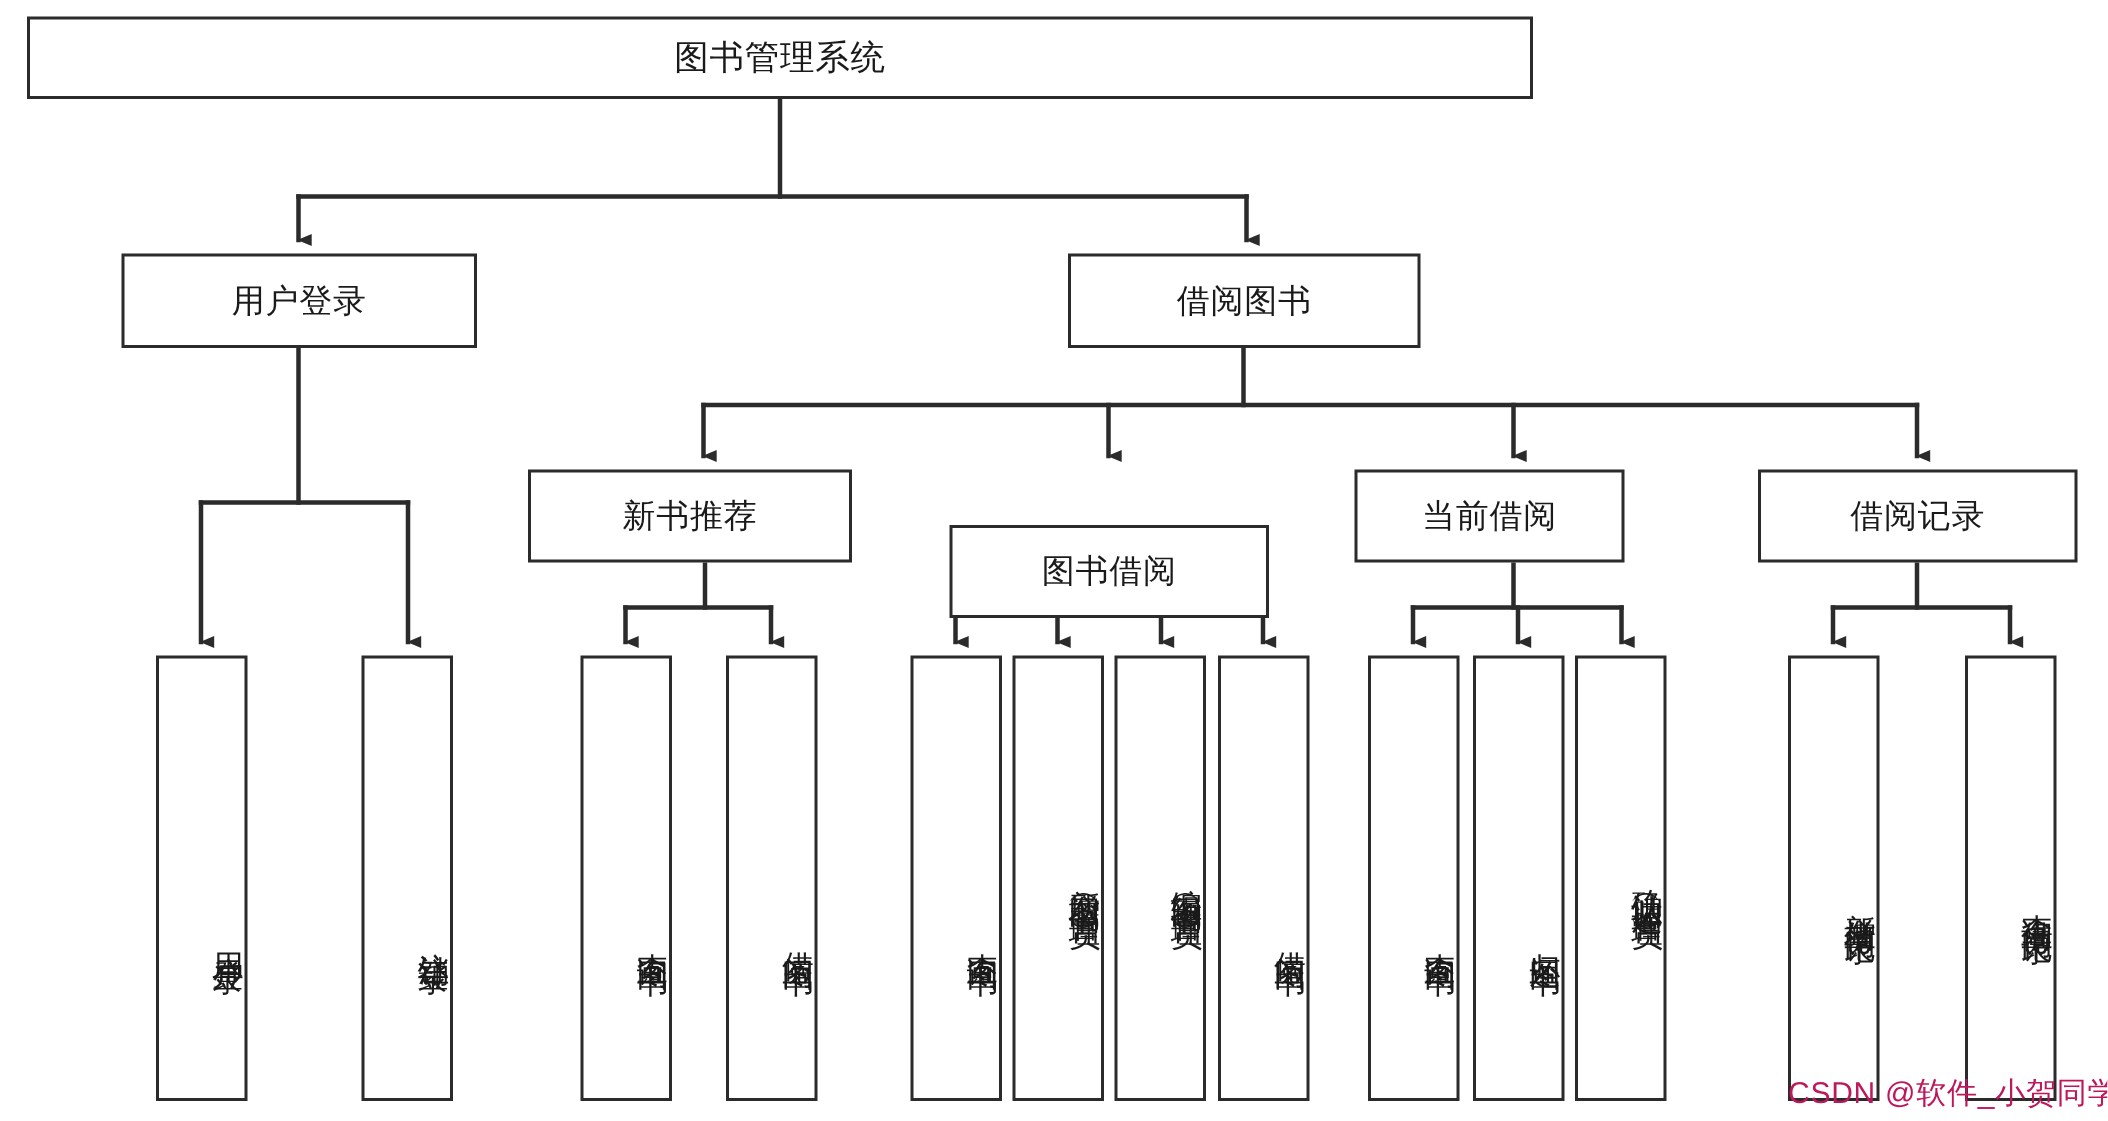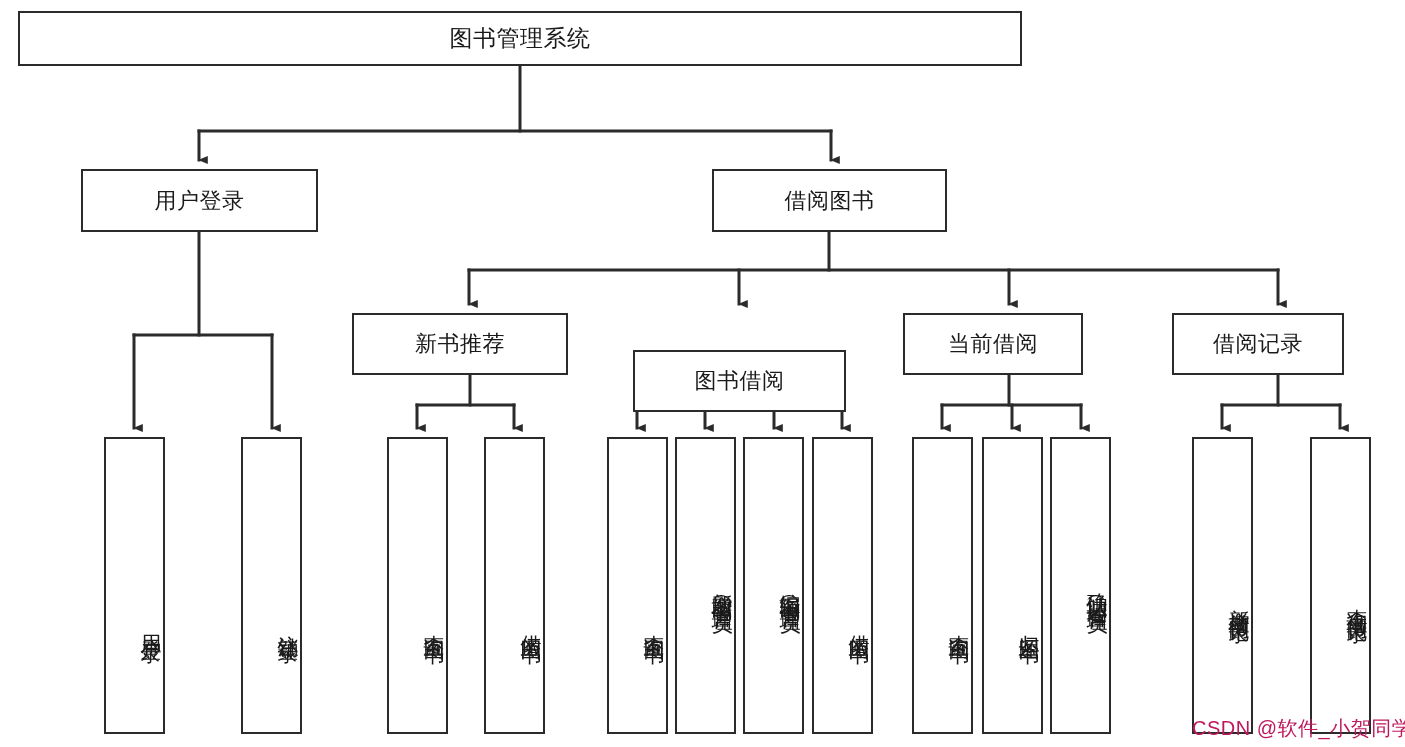--- a/index.html
+++ b/index.html
@@ -135,21 +135,21 @@
 
   <div class="node node-h" style="left:352px; top:313px; width:216px; height:62px;">
     <span>新书推荐</span>
   </div>
   <div class="node node-h" style="left:633px; top:313px; width:213px; height:62px;margin-top:37px;">
     <span>图书借阅</span>
   </div>
   <div class="node node-h" style="left:903px; top:313px; width:180px; height:62px;">
     <span>当前借阅</span>
   </div>
-  <div class="node node-h" style="left:1172px; top:313px; width:172px; height:62px;">
+  <div class="node node-h" style="left:1172px; top:313px; width:213px; height:62px;">
     <span>借阅记录</span>
   </div>
 
   <div class="node node-v" style="left:104px; top:437px; width:61px; height:297px; padding-top:76px;">
     <span>用户登录</span>
   </div>
   <div class="node node-v" style="left:241px; top:437px; width:61px; height:297px; padding-top:76px;">
     <span>注销登录</span>
   </div>
 

